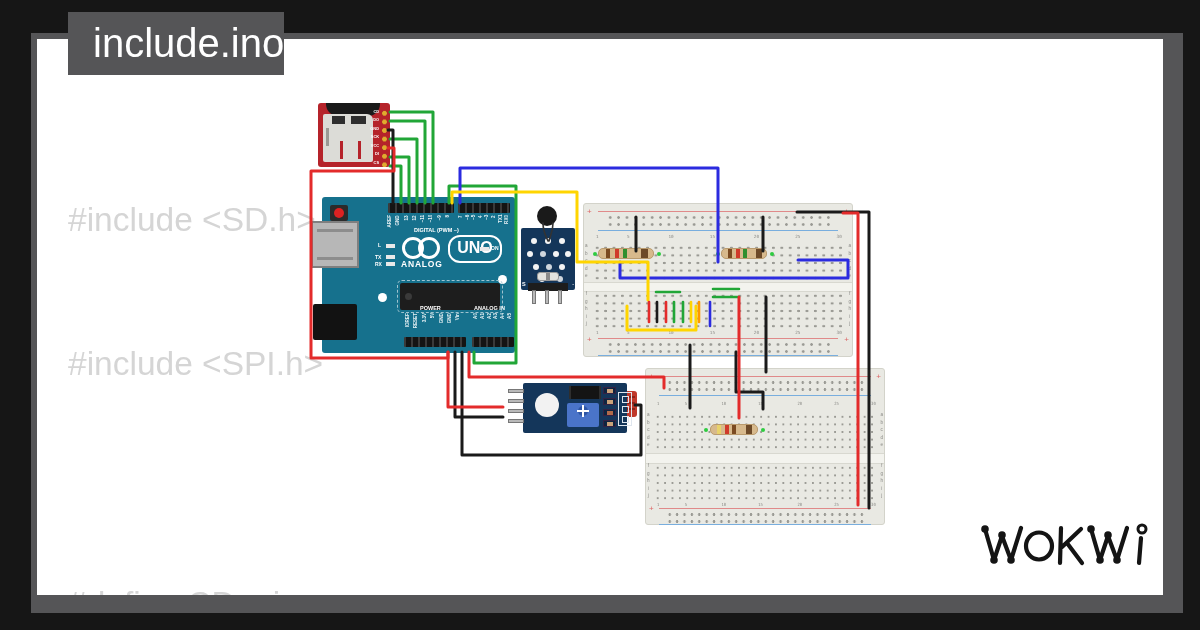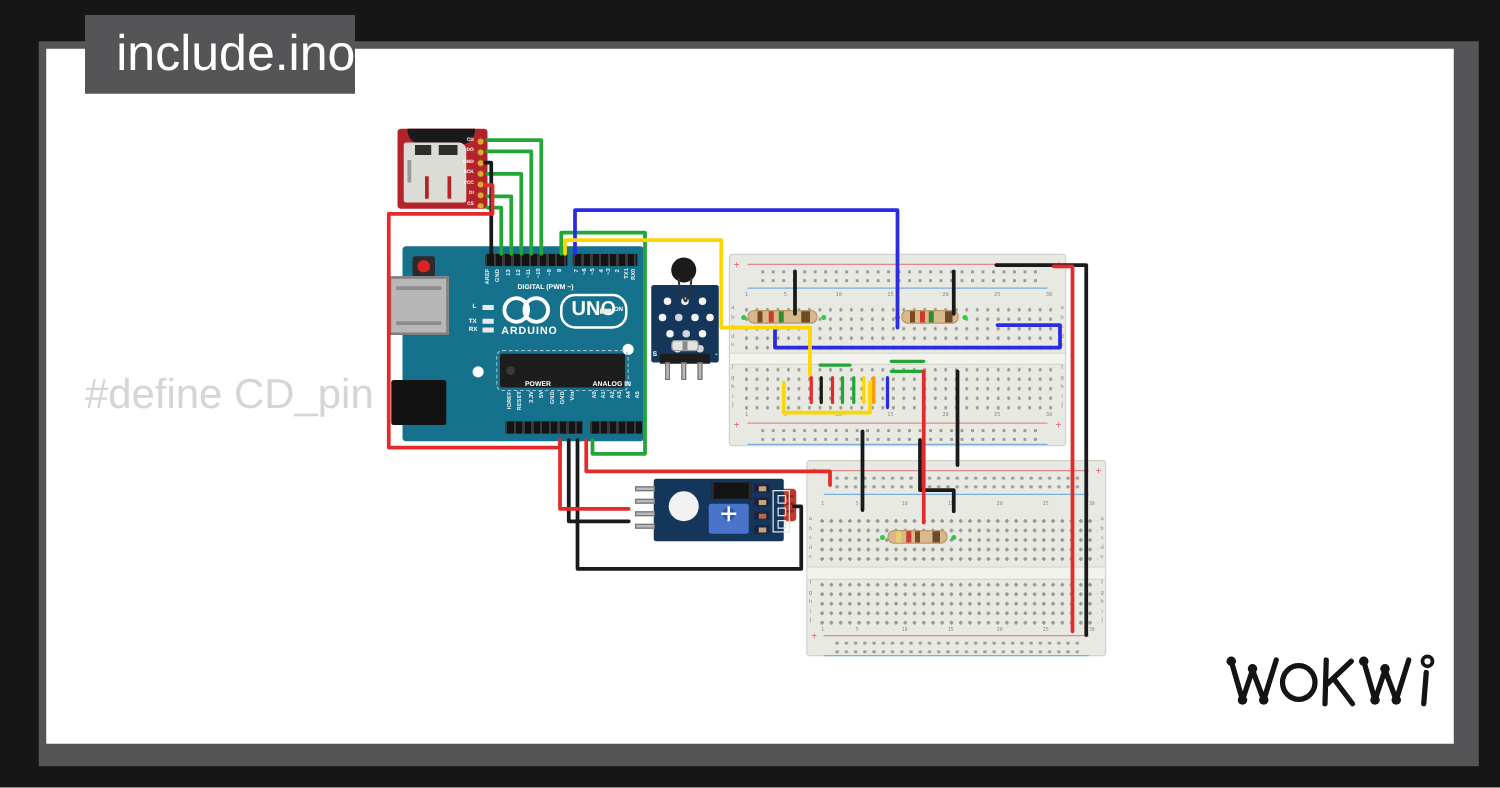--- a/index.html
+++ b/index.html
@@ -56,20 +56,22 @@
 </style>
 </head>
 <body>
 
 <div class="a shadow"></div>
 
 <div class="a card">
  <div class="a layer">
 
   <div class="a code">
+    <div>#include &lt;SD.h&gt;</div>
+    <div>#include &lt;SPI.h&gt;</div>
     <div></div>
     <div>#define CD_pin</div>
     
     
     
     
     
     
     
   </div>
@@ -223,21 +225,21 @@
     <div class="a unotxt" style="left:56px;top:45px;font-size:5px">L</div>
     <div class="a unotxt" style="left:53px;top:57px;font-size:5px">TX</div>
     <div class="a" style="left:64px;top:58px;width:9px;height:4px;background:#e9e9e9"></div>
     <div class="a unotxt" style="left:53px;top:64px;font-size:5px">RX</div>
     <div class="a" style="left:64px;top:65px;width:9px;height:4px;background:#e9e9e9"></div>
     <div class="a" style="left:80px;top:40px;width:16px;height:16px;border:3.2px solid #fff;border-radius:50%"></div>
     <div class="a" style="left:96px;top:40px;width:16px;height:16px;border:3.2px solid #fff;border-radius:50%"></div>
     <div class="a unotxt" style="left:126px;top:38px;width:50px;height:24px;border:2px solid #fff;border-radius:12px;font-size:16px;line-height:22px;text-align:center">
       <span>UNO</span>
     </div>
-    <div class="a unotxt" style="left:79px;top:62px;font-size:8.5px;letter-spacing:0.8px">ARDUINO</div>
+    <div class="a unotxt" style="left:79px;top:62px;font-size:8.5px;letter-spacing:0.8px">ANALOG</div>
     <div class="a" style="left:158px;top:50px;width:9px;height:4px;background:#e9e9e9"></div>
     <div class="a unotxt" style="left:169px;top:48px;font-size:5px">ON</div>
     <div class="a" style="left:56px;top:96px;width:9px;height:9px;background:#fff;border-radius:50%"></div>
     <div class="a" style="left:176px;top:78px;width:9px;height:9px;background:#fff;border-radius:50%"></div>
     <div class="a chip">
       <div class="a" style="left:5px;top:10px;width:7px;height:7px;background:#3a3a3a;border-radius:50%"></div>
     </div>
     <div class="a unotxt" style="left:98px;top:108px;font-size:5.5px">POWER</div>
     <div class="a unotxt" style="left:152px;top:108px;font-size:5.5px">ANALOG IN</div>
     <div class="a vl" style="left:84px;top:116px;gap:3.4px">

